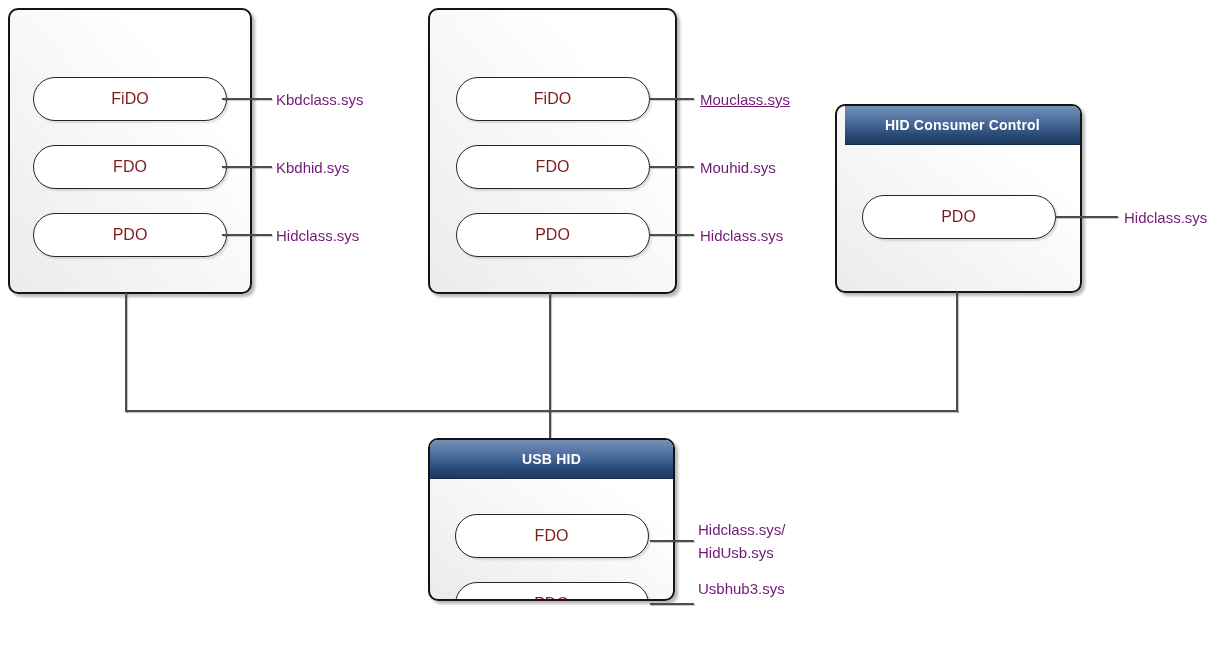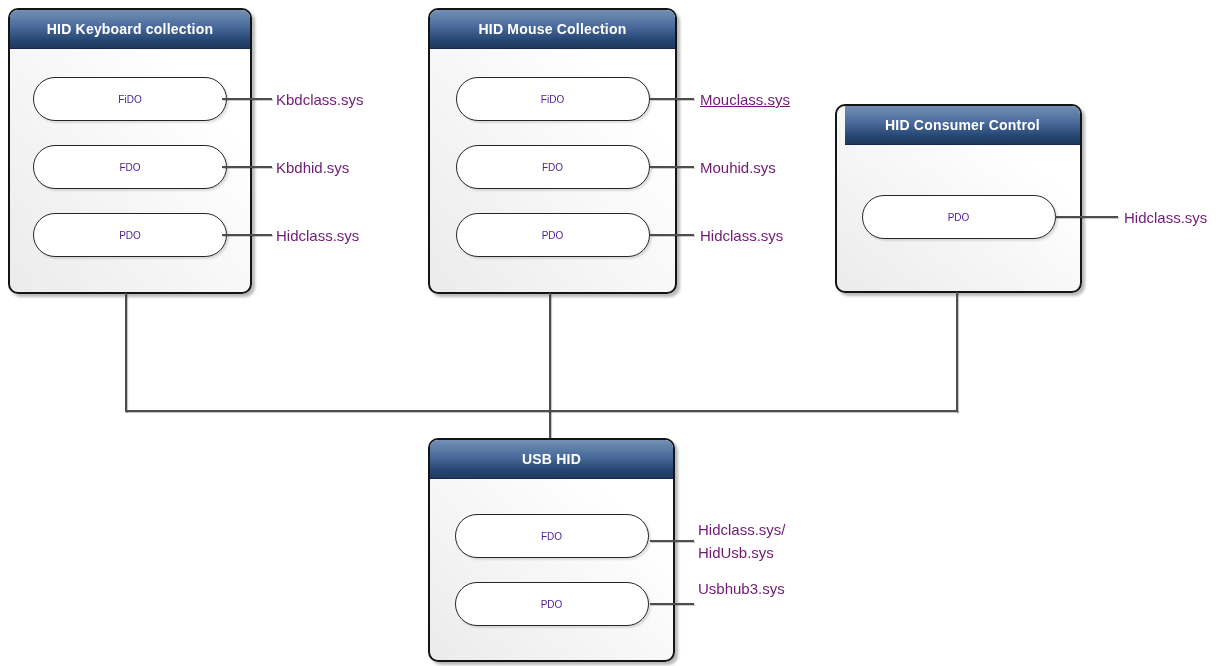--- a/index.html
+++ b/index.html
@@ -42,22 +42,22 @@
     left: 50%;
     transform: translateX(-50%);
     width: 194px;
     height: 44px;
     background: #ffffff;
     border: 1.5px solid #262626;
     border-radius: 22px;
     display: flex;
     align-items: center;
     justify-content: center;
-    font-size: 10px;
-    color: #4c1d95;
+    font-size: 16px;
+    color: #7f1d1d;
     box-shadow: 2px 2px 2px rgba(0,0,0,0.12);
     box-sizing: border-box;
   }
 
   
   .connector {
     position: absolute;
     background: #4d4d4d;
     box-shadow: 1px 1px 1px rgba(0,0,0,0.25);
   }
@@ -72,21 +72,21 @@
     font-size: 15px;
     color: #701a75;
     line-height: 23px;
     white-space: pre-line;
   }
 
   
   #node-keyboard { left: 8px;   top: 8px;   width: 244px; height: 286px; }
   #node-mouse    { left: 428px; top: 8px;   width: 249px; height: 286px; }
   #node-consumer { left: 835px; top: 104px; width: 247px; height: 189px; padding-left: 8px; }
-  #node-usb      { left: 428px; top: 438px; width: 247px; height: 224px; }
+  #node-usb      { left: 428px; top: 438px; width: 247px; height: 163px; }
 
   #node-keyboard .pill-1 { top: 67px; }
   #node-keyboard .pill-2 { top: 135px; }
   #node-keyboard .pill-3 { top: 203px; }
   #node-mouse .pill-1 { top: 67px; }
   #node-mouse .pill-2 { top: 135px; }
   #node-mouse .pill-3 { top: 203px; }
   #node-consumer .pill-1 { top: 89px; }
   #node-usb .pill-1 { top: 74px; }
   #node-usb .pill-2 { top: 142px; }
@@ -119,34 +119,32 @@
   #conn-mouse-v    { left: 549px; top: 293px; width: 2px;  height: 145px; }
   #conn-consumer-v { left: 956px; top: 292px; width: 2px;  height: 120px; }
   #conn-h          { left: 125px; top: 410px; width: 833px; height: 2px;  }
 </style>
 </head>
 <body>
 
 <div id="canvas">
 
   <div class="node" id="node-keyboard">
-    <div class="node-header">HID Keyboard collection</div>
     <div class="pill pill-1">
       <span>FiDO</span>
     </div>
     <div class="pill pill-2">
       <span>FDO</span>
     </div>
     <div class="pill pill-3">
       <span>PDO</span>
     </div>
   </div>
 
   <div class="node" id="node-mouse">
-    <div class="node-header">HID Mouse Collection</div>
     <div class="pill pill-1">
       <span>FiDO</span>
     </div>
     <div class="pill pill-2">
       <span>FDO</span>
     </div>
     <div class="pill pill-3">
       <span>PDO</span>
     </div>
   </div>

